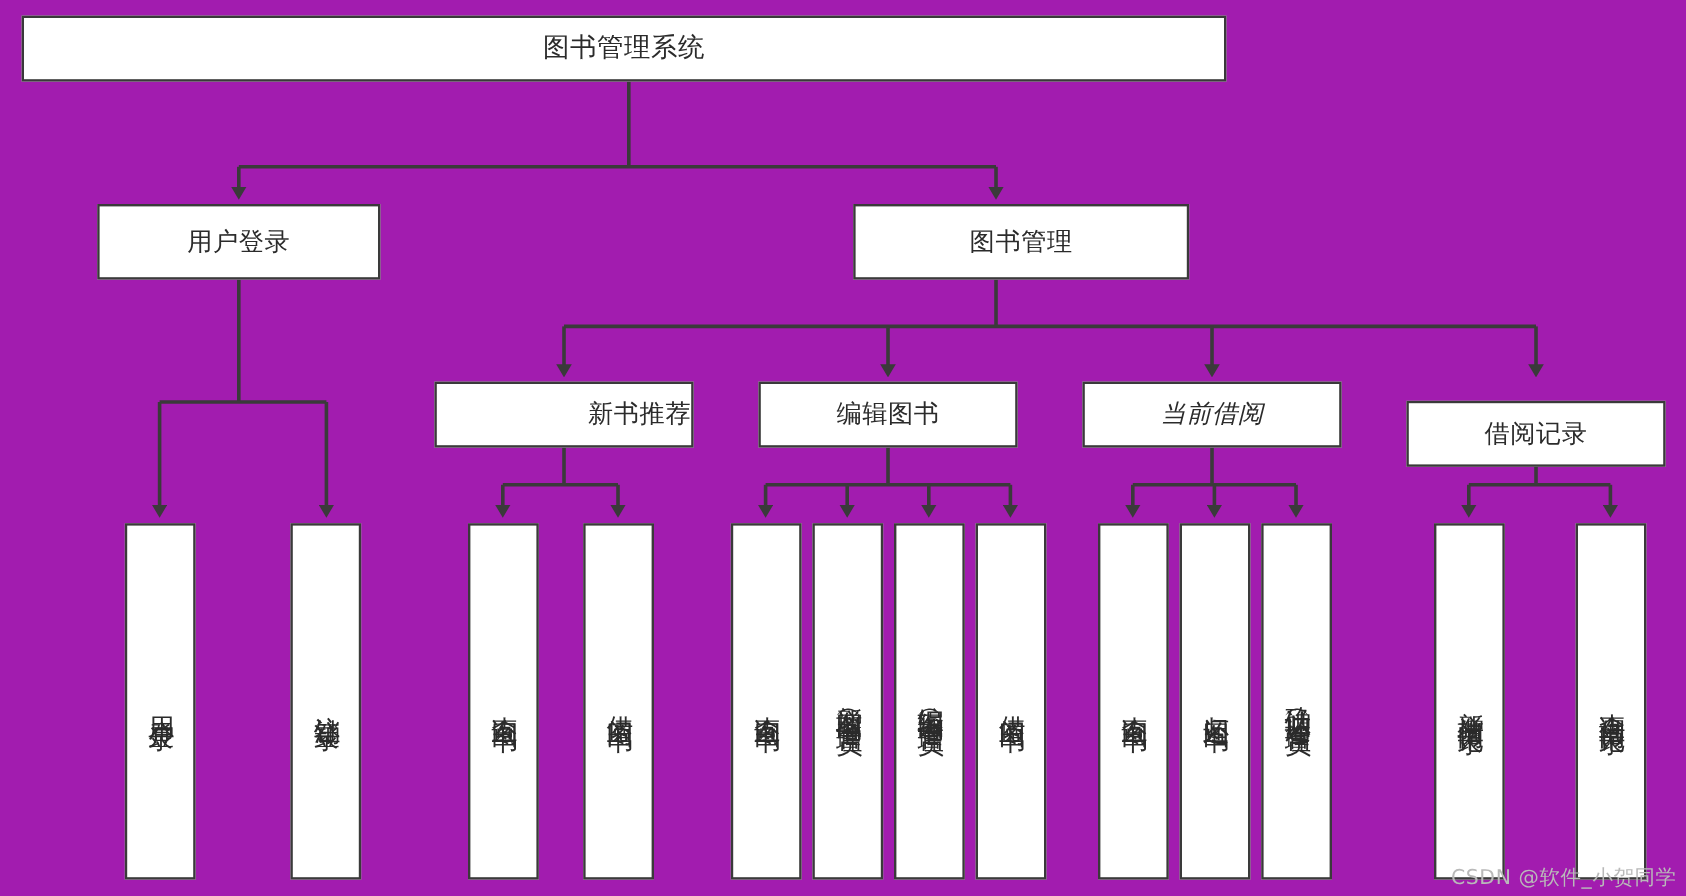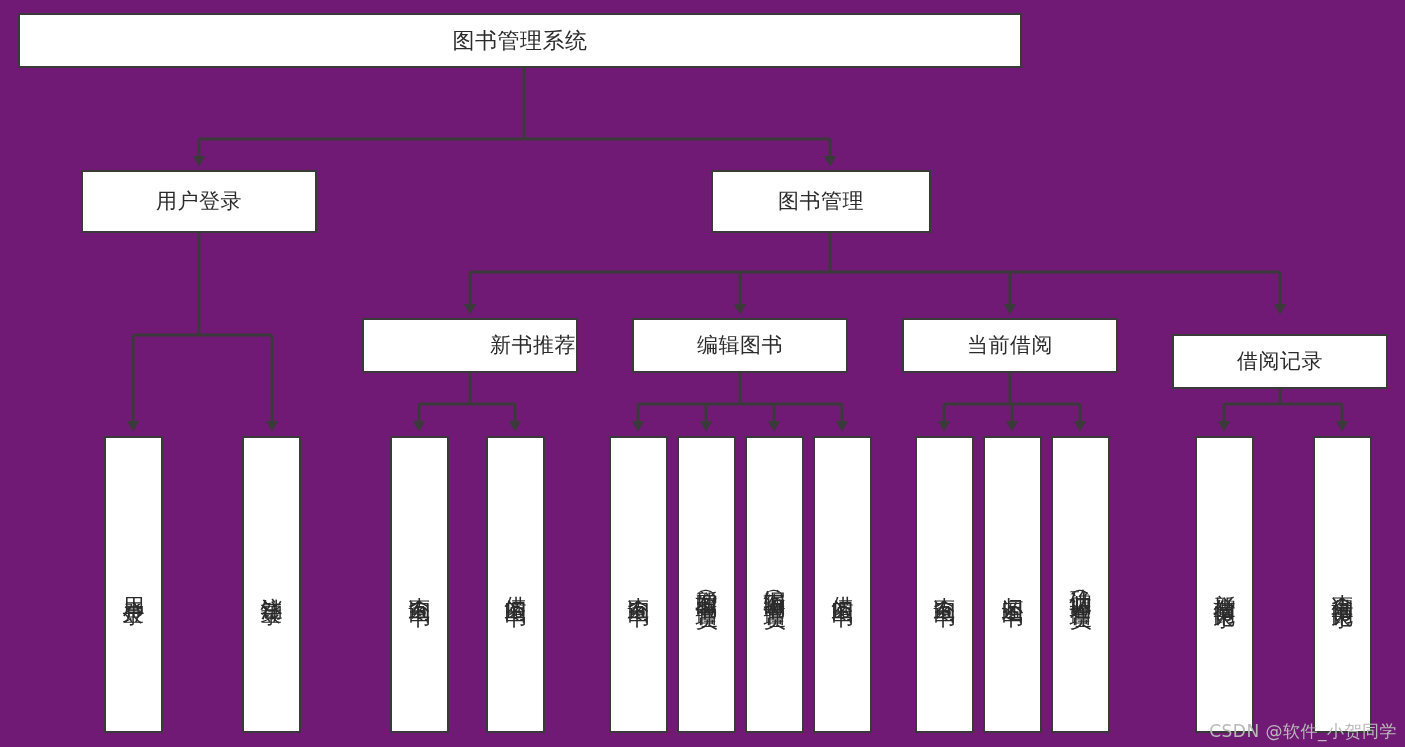--- a/index.html
+++ b/index.html
@@ -8,21 +8,21 @@
     padding: 0;
     background: #ffffff;
   }
   body {
     font-family: "DejaVu Sans", "Liberation Sans", sans-serif;
   }
   #canvas {
     position: relative;
     width: 1405px;
     height: 747px;
-    background: #701a75;
+    background: #a21caf;
     overflow: hidden;
   }
   
   #wires {
     position: absolute;
     left: 0;
     top: 0;
     width: 1405px;
     height: 747px;
     pointer-events: none;
@@ -135,33 +135,33 @@
   </svg>
 
   <div class="node root" style="left:18px; top:13px; width:1004px; height:55px;">
     <span class="label">图书管理系统</span>
   </div>
 
   <div class="node horiz" style="left:81px; top:170px; width:236px; height:63px;">
     <span class="label">用户登录</span>
   </div>
 
-  <div class="node horiz" style="left:711px; top:170px; width:220px; height:63px;">
+  <div class="node horiz" style="left:711px; top:170px; width:280px; height:63px;">
     <span class="label">图书管理</span>
   </div>
 
   <div class="node horiz" style="left:362px; top:318px; width:216px; height:55px;justify-content:flex-end;">
     <span class="label">新书推荐</span>
   </div>
 
   <div class="node horiz" style="left:632px; top:318px; width:216px; height:55px;">
     <span class="label">编辑图书</span>
   </div>
 
-  <div class="node horiz" style="left:902px; top:318px; width:216px; height:55px;">
+  <div class="node horiz" style="left:902px; top:318px; width:216px; height:55px;font-style:italic;">
     <span class="label">当前借阅</span>
   </div>
 
   <div class="node horiz" style="left:1172px; top:318px; width:216px; height:55px;margin-top:16px;">
     <span class="label">借阅记录</span>
   </div>
 
   <div class="node leaf" style="left:104px; top:436px; width:59px; height:297px;">
     <span class="label">用户登录</span>
   </div>

